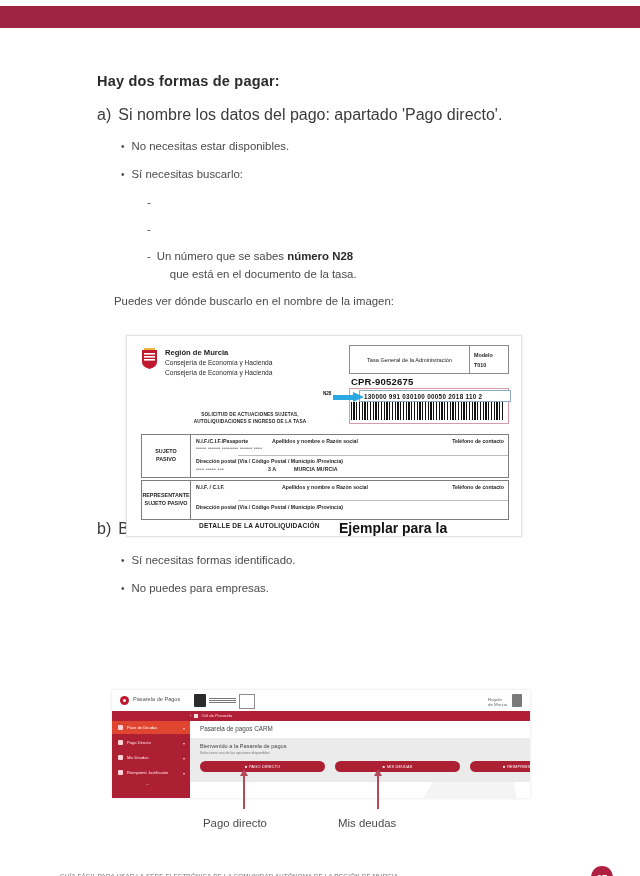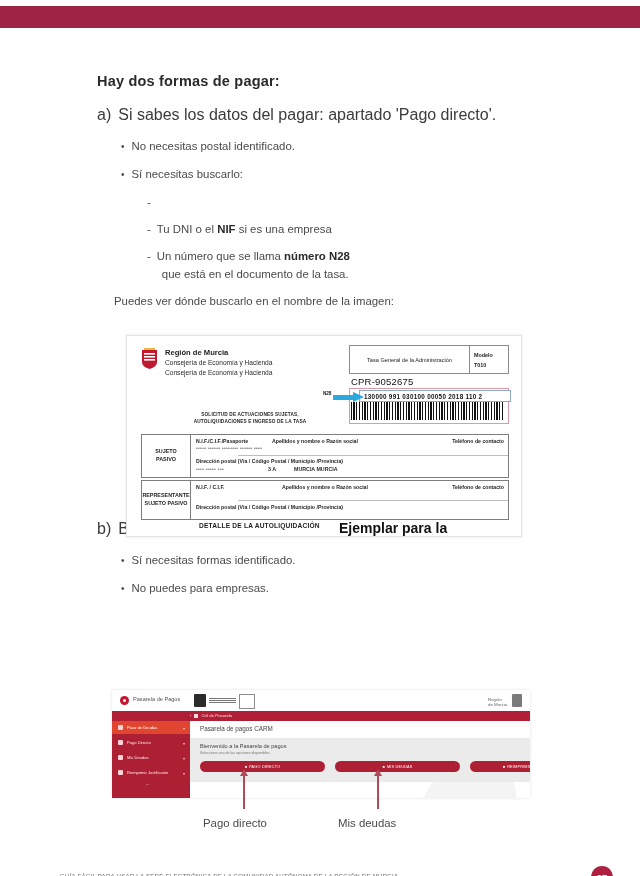--- a/index.html
+++ b/index.html
@@ -36,21 +36,21 @@
     display:flex;gap:7px;font-size:11.4px;color:#4a4a4a;
     line-height:1.5;margin-bottom:11px;
   }
   .bullet .dot{flex:0 0 auto;font-size:10px;line-height:1.7;}
   .dashes{margin:0 0 0 26px;padding:0;}
   .dash{
     display:flex;gap:6px;font-size:11.4px;color:#4a4a4a;
     line-height:1.5;margin-bottom:10px;
   }
   .dash .dsh{flex:0 0 auto;}
-  .dash .cont{margin-left:5px;}
+  .dash .cont{margin-left:13px;}
   b{color:#2b2b2b;font-weight:bold;}
   .indent-para{margin-left:17px;}
 
   
   .form-fig{
     position:absolute;left:126px;top:307px;width:394px;height:200px;
     background:#ffffff;border:1px solid #e4e4e4;
     box-shadow:0 0 3px rgba(0,0,0,.10);
     overflow:hidden;
   }
@@ -77,21 +77,21 @@
     font-size:5.6px;color:#1d1d1d;border-right:1px solid #8b8b8b;
     text-align:center;padding:0 3px;
   }
   .box-tasa .c2{
     flex:0 0 34px;display:flex;flex-direction:column;
     justify-content:center;padding-left:4px;gap:4px;
   }
   .box-tasa .c2 span{font-size:5.4px;font-weight:bold;color:#1d1d1d;}
   .cpr{
     position:absolute;left:224px;top:40px;
-    font-size:9.5px;font-weight:normal;color:#111;letter-spacing:.2px;text-align:right;
+    font-size:9.5px;font-weight:bold;color:#111;letter-spacing:.2px;text-align:right;
   }
   .codebox{
     position:absolute;left:222px;top:52px;width:158px;height:34px;
     border:1px solid #d89aa6;background:#fff;
   }
   .codeline{
     position:absolute;left:232px;top:54px;width:146px;height:10px;
     border:1px solid #8fa8c4;background:#ffffff;
     font-size:6.3px;font-weight:bold;color:#111;
     display:flex;align-items:center;padding-left:4px;letter-spacing:.3px;
@@ -284,44 +284,43 @@
 <div class="top-bar"></div>
 
 <div class="page">
 
   <div class="content">
 
     <h1 class="title">Hay dos formas de pagar:</h1>
 
     <div class="li-letter">
       <span class="lbl">a)</span>
-      <span>Si sabes los datos del pagar: apartado 'Pago directo'.</span>
+      <span>Si nombre los datos del pago: apartado 'Pago directo'.</span>
     </div>
 
     <div class="bullets">
       <div class="bullet">
         <span class="dot">•</span>
-        <span>No necesitas postal identificado.</span>
+        <span>No necesitas estar disponibles.</span>
       </div>
       <div class="bullet">
         <span class="dot">•</span>
         <span>Sí necesitas buscarlo:</span>
       </div>
 
       <div class="dashes">
         <div class="dash">
           <span class="dsh">-</span>
         </div>
         <div class="dash">
           <span class="dsh">-</span>
-          <span><span>Tu DNI o el </span><b>NIF</b><span> si es una empresa</span></span>
         </div>
         <div class="dash">
           <span class="dsh">-</span>
-          <span><span>Un número que se llama </span><b>número N28</b><br><span class="cont">que está en el documento de la tasa.</span></span>
+          <span><span>Un número que se sabes </span><b>número N28</b><br><span class="cont">que está en el documento de la tasa.</span></span>
         </div>
       </div>
     </div>
 
     <p class="para indent-para">Puedes ver dónde buscarlo en el nombre de la imagen:</p>
 
     <div style="height:196px"></div>
 
     <div class="li-letter">
       <span class="lbl">b)</span>

